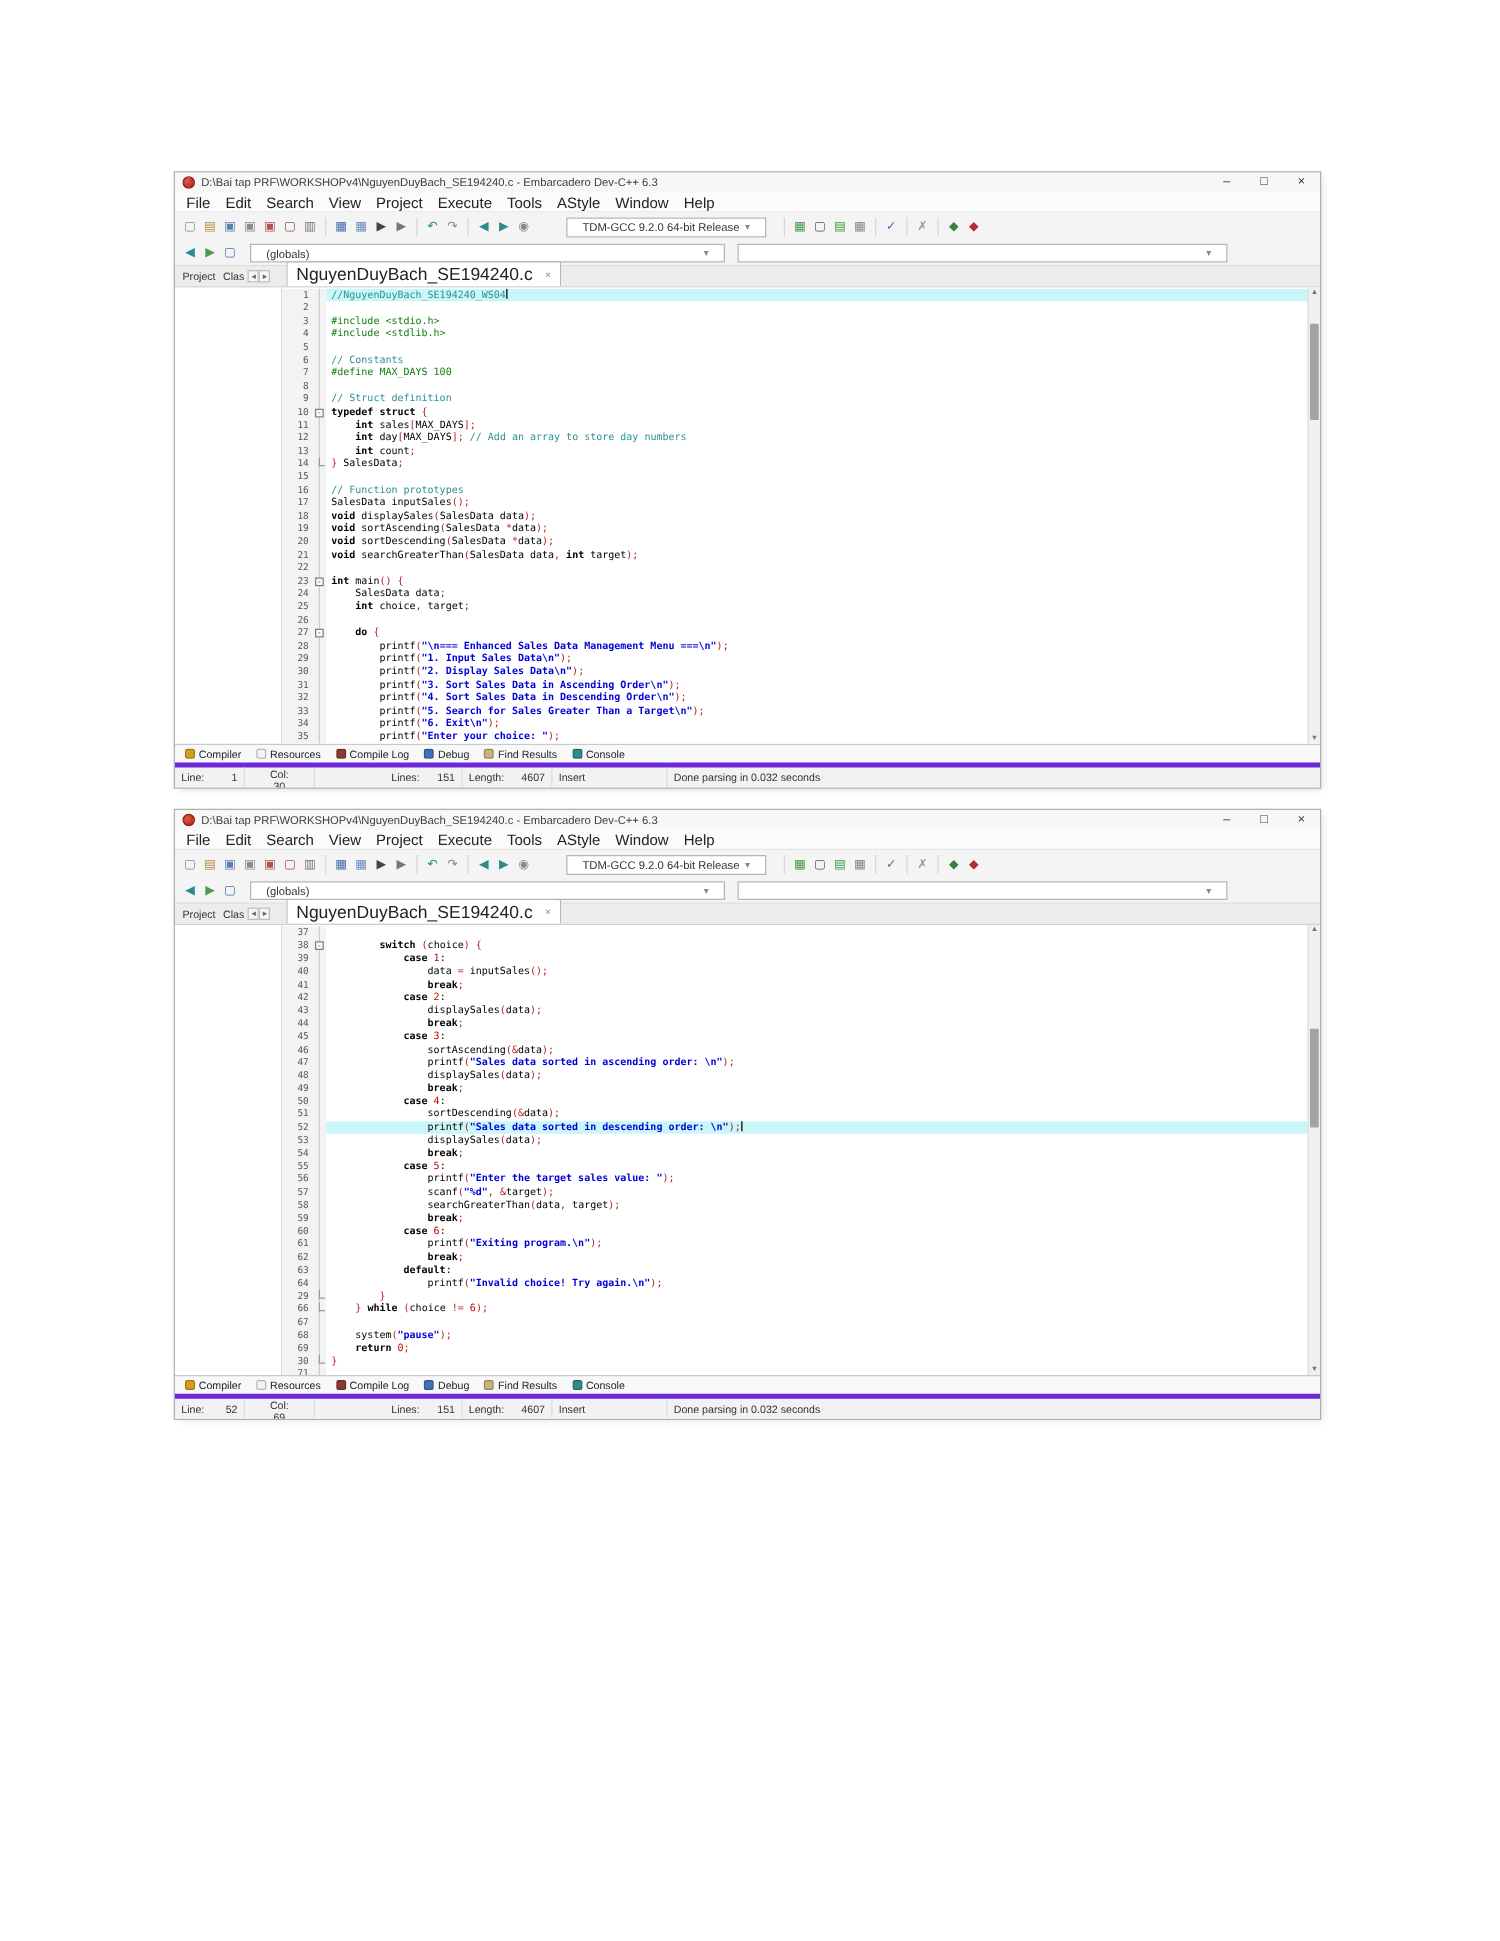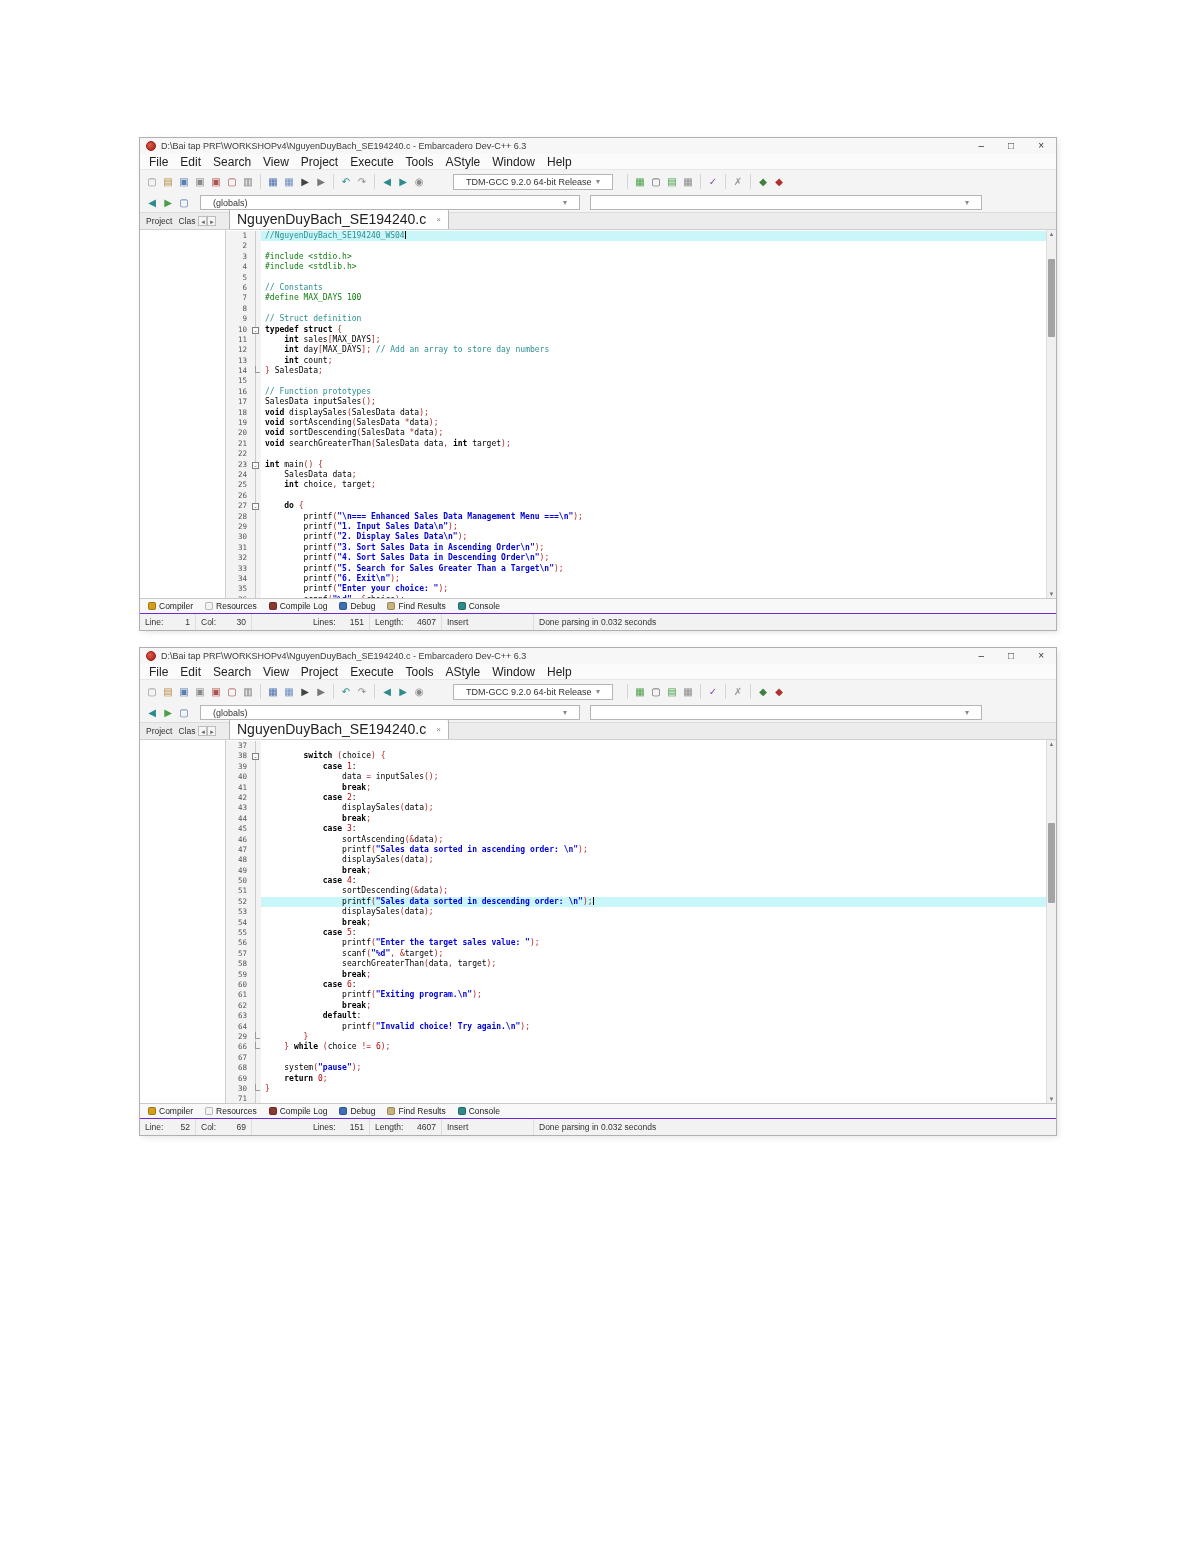--- a/index.html
+++ b/index.html
@@ -78,23 +78,23 @@
   .sb .ar.up{top:0;} .sb .ar.dn{bottom:0;}
   .thumb{position:absolute;left:1px;right:1px;background:#a3a3a3;border-radius:1px;}
 
   
   .bottomtabs{height:14px;flex:none;background:#f8f8f8;border-top:1px solid #c9c9c9;
               display:flex;align-items:center;padding-left:3px;gap:2px;}
   .bottom-tab{display:flex;align-items:center;gap:3px;padding:0 5px;font-size:8.5px;color:#222;height:100%;}
   .bt-icon{width:8px;height:8px;border-radius:2px;flex:none;border:1px solid rgba(0,0,0,.25);box-sizing:border-box;}
 
   
-  .statusbar{height:16px;flex:none;background:#f2f2f2;border-top:1px solid #6d28d9;display:flex;font-size:8.5px;color:#333;}
+  .statusbar{height:16px;flex:none;background:#f2f2f2;border-top:4px solid #6d28d9;display:flex;font-size:8.5px;color:#333;}
   .seg{display:flex;justify-content:space-between;align-items:center;padding:0 5px;border-right:1px solid #dedede;box-sizing:border-box;}
-  .seg.s0{width:56px;} .seg.s1{width:56px;} .seg.s2{width:56px;margin-top:23px;} .seg.s3{width:62px;}
+  .seg.s0{width:56px;} .seg.s1{width:56px;flex-direction:column;} .seg.s2{width:56px;margin-top:23px;} .seg.s3{width:62px;}
   .seg.s4{width:72px;} .seg.s5{width:92px;} .seg.s6{flex:1;border-right:none;justify-content:flex-start;}
 </style>
 </head>
 <body>
 
 <div class="window" id="win0">
   <div class="titlebar">
     <span class="app-logo"></span>
     <span class="wtitle">D:\Bai tap PRF\WORKSHOPv4\NguyenDuyBach_SE194240.c - Embarcadero Dev-C++ 6.3</span>
     <span class="wctrls">

